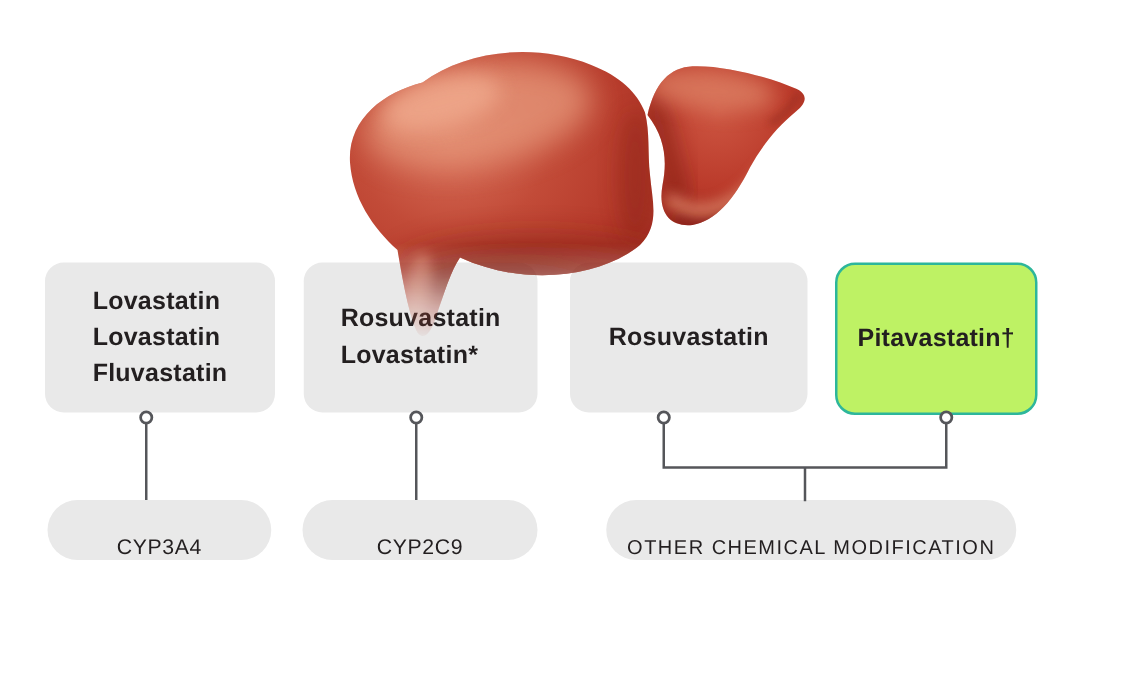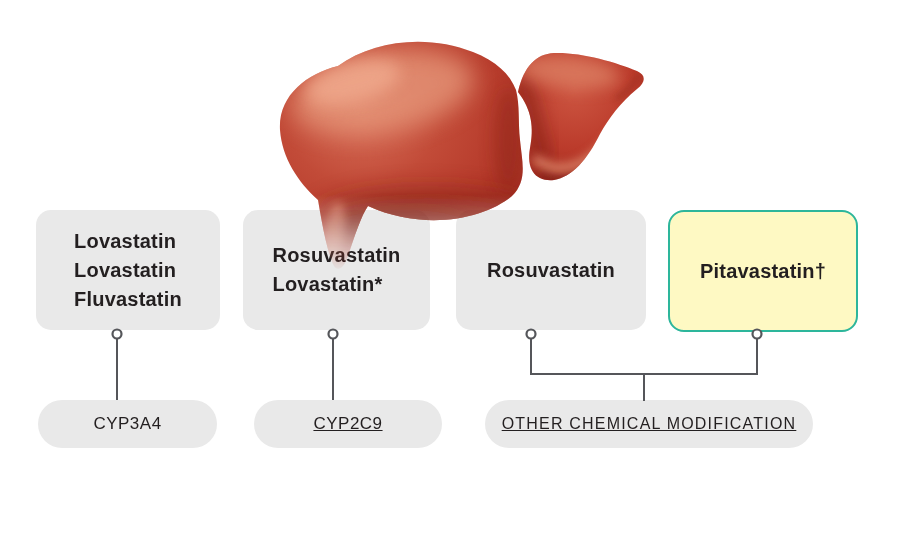--- a/index.html
+++ b/index.html
@@ -30,51 +30,50 @@
     text-align: left;
     font-weight: bold;
     font-size: 20px;
     line-height: 29px;
     letter-spacing: 0.2px;
   }
   .box-1 { left: 36px;  width: 184px; }
   .box-2 { left: 243px; width: 187px; }
   .box-3 { left: 456px; width: 190px; }
   .box-4 {
-    left: 668px; width: 190px; height: 122px;
-    background: #fef9c3;
+    left: 668px; width: 162px; height: 122px;
+    background: #bef264;
     border: 2px solid #2db69b;
     border-radius: 16px;
   }
   .box-4 .lines { text-align: center; }
 
   
   .pathway-pill {
     position: absolute;
     top: 400px;
     height: 48px;
     background: #e9e9e9;
     border-radius: 24px;
     display: flex;
-    align-items: center;
+    align-items: flex-end;
     justify-content: center;
     z-index: 1;
   }
   .pill-1 { left: 38px;  width: 179px; }
-  .pill-2 { left: 254px; width: 188px; text-decoration: underline; }
+  .pill-2 { left: 242px; width: 188px; }
   .pill-3 { left: 485px; width: 328px; }
   .pill-label {
     font-size: 17px;
     letter-spacing: 0.5px;
     white-space: nowrap;
   }
   .pill-3 .pill-label {
     font-size: 16px;
     letter-spacing: 1.2px;
-    text-decoration: underline;
   }
 
   
   .connector-layer {
     position: absolute;
     left: 0; top: 0;
     z-index: 2;
     pointer-events: none;
   }
   .liver-layer {

